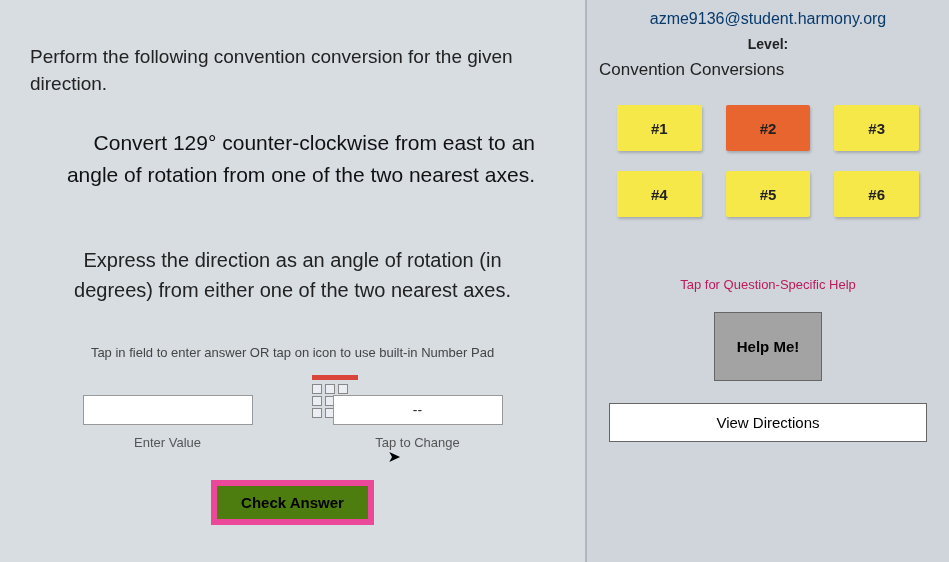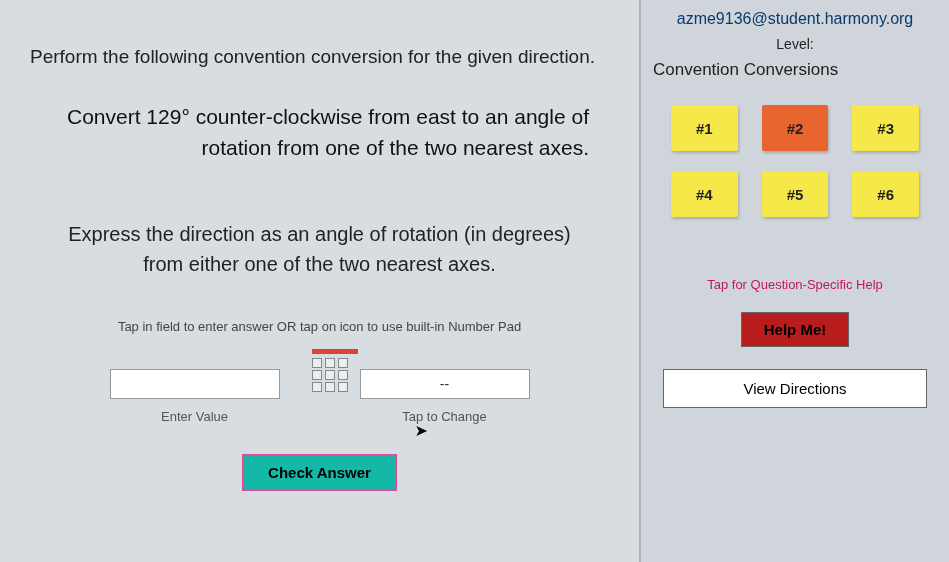--- a/index.html
+++ b/index.html
@@ -106,43 +106,43 @@
       justify-content: center;
       font-size: 14px;
       color: #333;
     }
     .check-btn-row {
       display: flex;
       justify-content: center;
     }
     .check-btn {
       padding: 8px 24px;
-      border: 2px solid #ec4899;
-      background: #14b8a6;
+      border: 6px solid #ec4899;
+      background: #4d7c0f;
       font-size: 15px;
       font-weight: bold;
       cursor: pointer;
     }
     .sidebar {
-      width: 310px;
+      width: 364px;
       background: #cfd5db;
       border-left: 2px solid #aeb6bf;
       padding: 10px 12px;
       display: flex;
       flex-direction: column;
     }
     .user-email {
       font-size: 16px;
       color: #083a6b;
       text-align: center;
       margin-bottom: 2px;
     }
     .level-label {
       font-size: 14px;
-      font-weight: normal;
+      font-weight: bold;
       text-align: center;
       margin-top: 6px;
       color: #222;
     }
     .level-name {
       font-size: 17px;
       color: #222;
       text-align: left;
       margin-top: 8px;
       margin-bottom: 25px;
@@ -176,23 +176,23 @@
     .tile-orange { background: #e8652f; color: #222; }
     .help-hint {
       font-size: 13px;
       color: #be185d;
       text-align: center;
       margin-bottom: 20px;
     }
     .help-btn {
       display: block;
       margin: 0 auto 22px auto;
-      padding: 8px 22px;
+      padding: 25px 22px;
       border: 1px solid #666;
-      background: #b91c1c;
+      background: #a3a3a3;
       font-size: 15px;
       font-weight: bold;
       cursor: pointer;
     }
     .view-dir-btn {
       display: block;
       width: calc(100% - 20px);
       margin: 0 auto;
       padding: 10px 12px;
       border: 1px solid #666;

